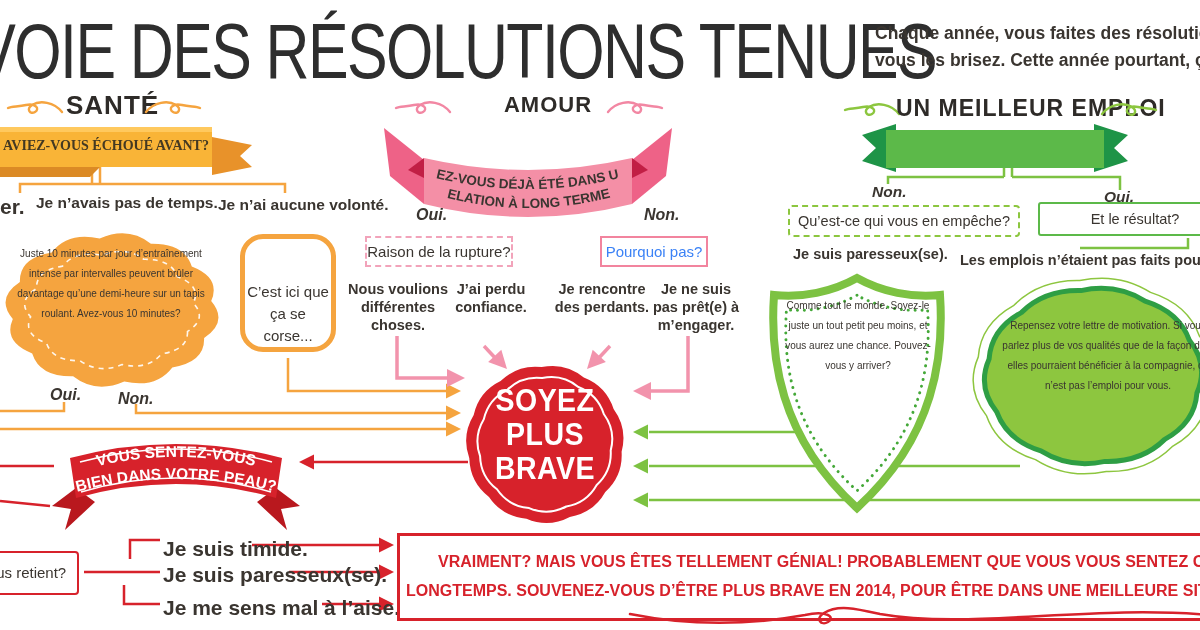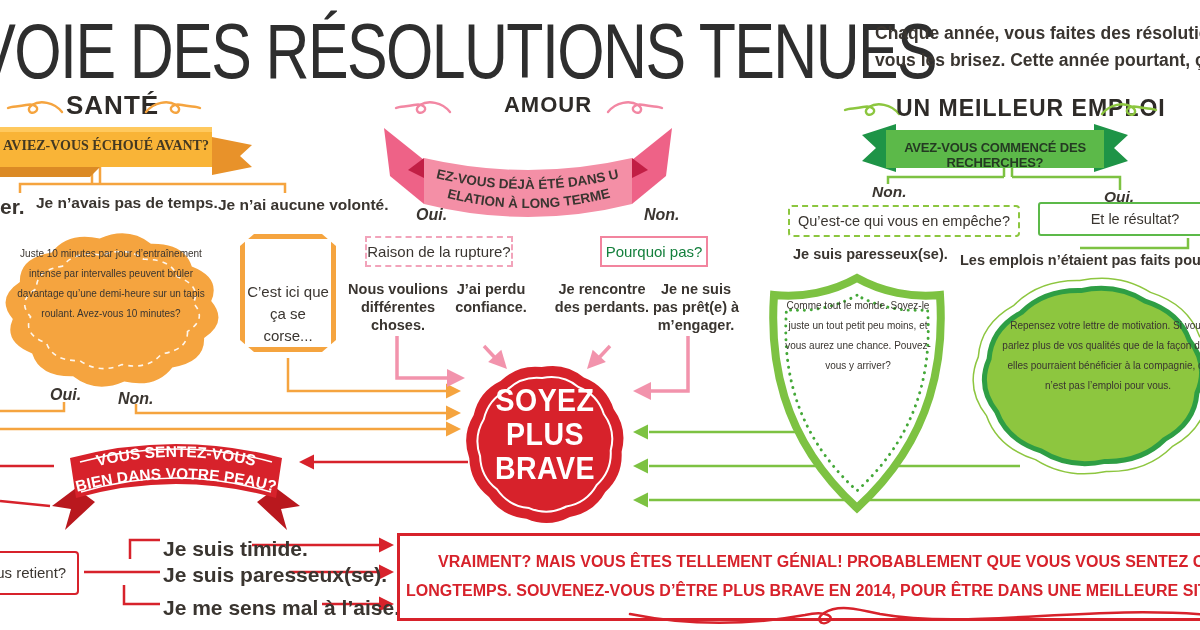--- a/index.html
+++ b/index.html
@@ -10,21 +10,21 @@
   .ctr{text-align:center;}
   .nw{white-space:nowrap;}
   #title{left:-108px;top:6px;font-size:78px;letter-spacing:-2px;color:#2E2E2E;
          transform:scaleX(.78);transform-origin:left top;white-space:nowrap;font-weight:400;}
   #intro{left:875px;top:20px;font-size:17.5px;font-weight:bold;line-height:27px;color:#3A3530;white-space:nowrap;}
   .hdr{font-weight:bold;letter-spacing:1px;color:#2E2B28;}
   .ans{font-weight:bold;font-size:21px;color:#3A3530;}
   .ansC{font-weight:bold;font-size:14.5px;color:#3A3530;text-align:center;line-height:18px;}
   .yn{font-weight:bold;font-size:16px;color:#3A3530;font-style:italic;}
   .dashedP{border:2px dashed #F2A3BA;color:#3A3530;font-size:15px;text-align:center;}
-  .solidP{border:2.5px solid #F2849E;color:#15803d;font-size:15px;text-align:center;}
+  .solidP{border:2.5px solid #F2849E;color:#3b82f6;font-size:15px;text-align:center;}
   .dashedG{border:2.5px dashed #8CC63F;border-radius:4px;color:#3A3530;font-size:14.5px;text-align:center;}
   .plaqueG{border:2.5px solid #5CB949;border-radius:3px;color:#3A3530;font-size:14.5px;text-align:center;}
   .plaqueR{border:2.5px solid #D7222B;border-radius:4px;background:#fff;color:#3A3530;font-size:15px;text-align:center;}
   #corse-box{border:5px solid #F5A43F;background:#fff;font-size:15px;line-height:22px;text-align:center;
              clip-path:polygon(14px 0,calc(100% - 14px) 0,100% 12px,100% calc(100% - 12px),calc(100% - 14px) 100%,14px 100%,0 calc(100% - 12px),0 12px);}
   #final-box{border:3px solid #D7222B;background:#fff;}
   .final-line{white-space:nowrap;font-weight:bold;font-size:16px;color:#D7222B;line-height:29px;}
   #badge-text{color:#fff;font-weight:bold;font-size:31px;line-height:34px;letter-spacing:.5px;
               transform:scaleX(.92);transform-origin:center;text-align:center;}
   .bubble-text{font-size:10px;line-height:20px;text-align:center;color:#3A3530;}
@@ -130,21 +130,21 @@
 
   <svg class="abs" style="left:0;top:228px;" width="235" height="170" viewBox="0 0 235 170">
     <path id="cloud-path" fill="#F5A43F" d="M204.1,110.0 Q205.0,134.1 172.3,139.4 Q156.3,160.6 124.3,153.5 Q95.8,166.0 73.1,148.3 Q39.6,148.9 32.2,125.4 Q2.8,113.9 12.8,90.9 Q-4.7,70.3 19.9,54.0 Q19.0,29.9 51.7,24.6 Q67.7,3.4 99.7,10.5 Q128.2,-2.0 150.9,15.7 Q184.4,15.1 191.8,38.6 Q221.2,50.1 211.2,73.1 Q228.7,93.7 204.1,110.0 Z"></path>
     <path id="cloud-inner" fill="none" stroke="rgba(255,255,255,.9)" stroke-width="1.6" stroke-dasharray="5 5" d="M187.5,103.4 Q188.2,121.8 161.4,125.9 Q148.3,142.1 122.1,136.6 Q98.7,146.2 80.1,132.7 Q52.6,133.1 46.6,115.2 Q22.5,106.4 30.6,88.8 Q16.3,73.1 36.5,60.6 Q35.8,42.2 62.6,38.1 Q75.7,21.9 101.9,27.4 Q125.3,17.8 143.9,31.3 Q171.4,30.9 177.4,48.8 Q201.5,57.6 193.4,75.2 Q207.7,90.9 187.5,103.4 Z"></path>
   </svg>
   <div class="abs bubble-text" style="left:17px;top:244px;width:188px;">Juste 10 minutes par jour d’entraînement intense par intervalles peuvent brûler davantage qu’une demi-heure sur un tapis roulant. Avez-vous 10 minutes?</div>
 
   <div class="abs yn" style="left:50px;top:386px;">Oui.</div>
   <div class="abs yn" style="left:118px;top:390px;">Non.</div>
 
-  <div id="corse-box" class="abs" style="left:240px;top:234px;width:96px;height:118px;padding-top:42px;box-sizing:border-box;">C’est ici que ça se corse...</div>
+  <div id="corse-box" class="abs" style="left:240px;top:234px;width:96px;height:118px;padding-top:42px;box-sizing:border-box;border-radius:23px;">C’est ici que ça se corse...</div>
 
   <svg class="abs" style="left:394px;top:98px;color:#F287A3" width="58" height="20" viewBox="0 0 58 20">
     <path d="M56,14 C48,4 34,2 26,7 C20,11 24,17 29,14 C34,11 30,5 20,7 C12,9 6,8 2,10" stroke="currentColor" stroke-width="2.4" fill="none" stroke-linecap="round"></path>
   </svg>
   <div class="abs hdr ctr" style="left:500px;top:92px;width:96px;font-size:22px;">AMOUR</div>
   <svg class="abs" style="left:606px;top:98px;color:#F287A3" width="58" height="20" viewBox="0 0 58 20">
     <path d="M2,14 C10,4 24,2 32,7 C38,11 34,17 29,14 C24,11 28,5 38,7 C46,9 52,8 56,10" stroke="currentColor" stroke-width="2.4" fill="none" stroke-linecap="round"></path>
   </svg>
 
   <svg class="abs" style="left:380px;top:116px;" width="296" height="104" viewBox="0 0 296 104">
@@ -223,21 +223,20 @@
   <div class="abs hdr ctr nw" style="left:896px;top:95px;width:210px;font-size:23px;">UN MEILLEUR EMPLOI</div>
   <svg class="abs" style="left:1100px;top:100px;color:#8CC63F" width="58" height="20" viewBox="0 0 58 20">
     <path d="M2,14 C10,4 24,2 32,7 C38,11 34,17 29,14 C24,11 28,5 38,7 C46,9 52,8 56,10" stroke="currentColor" stroke-width="2.4" fill="none" stroke-linecap="round"></path>
   </svg>
 
   <svg class="abs" style="left:860px;top:120px;" width="270" height="58" viewBox="0 0 270 58">
     <polygon points="36,4 2,15 16,28 2,41 36,52" fill="#1E9447"></polygon>
     <polygon points="234,4 268,15 254,28 268,41 234,52" fill="#1E9447"></polygon>
     <rect x="26" y="10" width="218" height="38" fill="#5CB949"></rect>
   </svg>
-  <div class="abs b ctr" style="left:886px;top:140px;width:218px;font-size:13px;color:#243A22;letter-spacing:-.2px;">AVEZ-VOUS COMMENCÉ DES RECHERCHES?</div>
 
   <div class="abs yn" style="left:872px;top:183px;font-size:15.5px;">Non.</div>
   <div class="abs yn" style="left:1104px;top:188px;font-size:15.5px;">Oui.</div>
 
   <div class="abs dashedG" style="left:788px;top:205px;width:228px;padding:6px 0;">Qu’est-ce qui vous en empêche?</div>
   <div class="abs plaqueG" style="left:1038px;top:202px;width:190px;padding:7px 0;">Et le résultat?</div>
 
   <div class="abs ans nw" style="left:793px;top:246px;font-size:14.5px;">Je suis paresseux(se).</div>
   <div class="abs ans nw" style="left:960px;top:252px;font-size:14.5px;">Les emplois n’étaient pas faits pour moi.</div>
 

